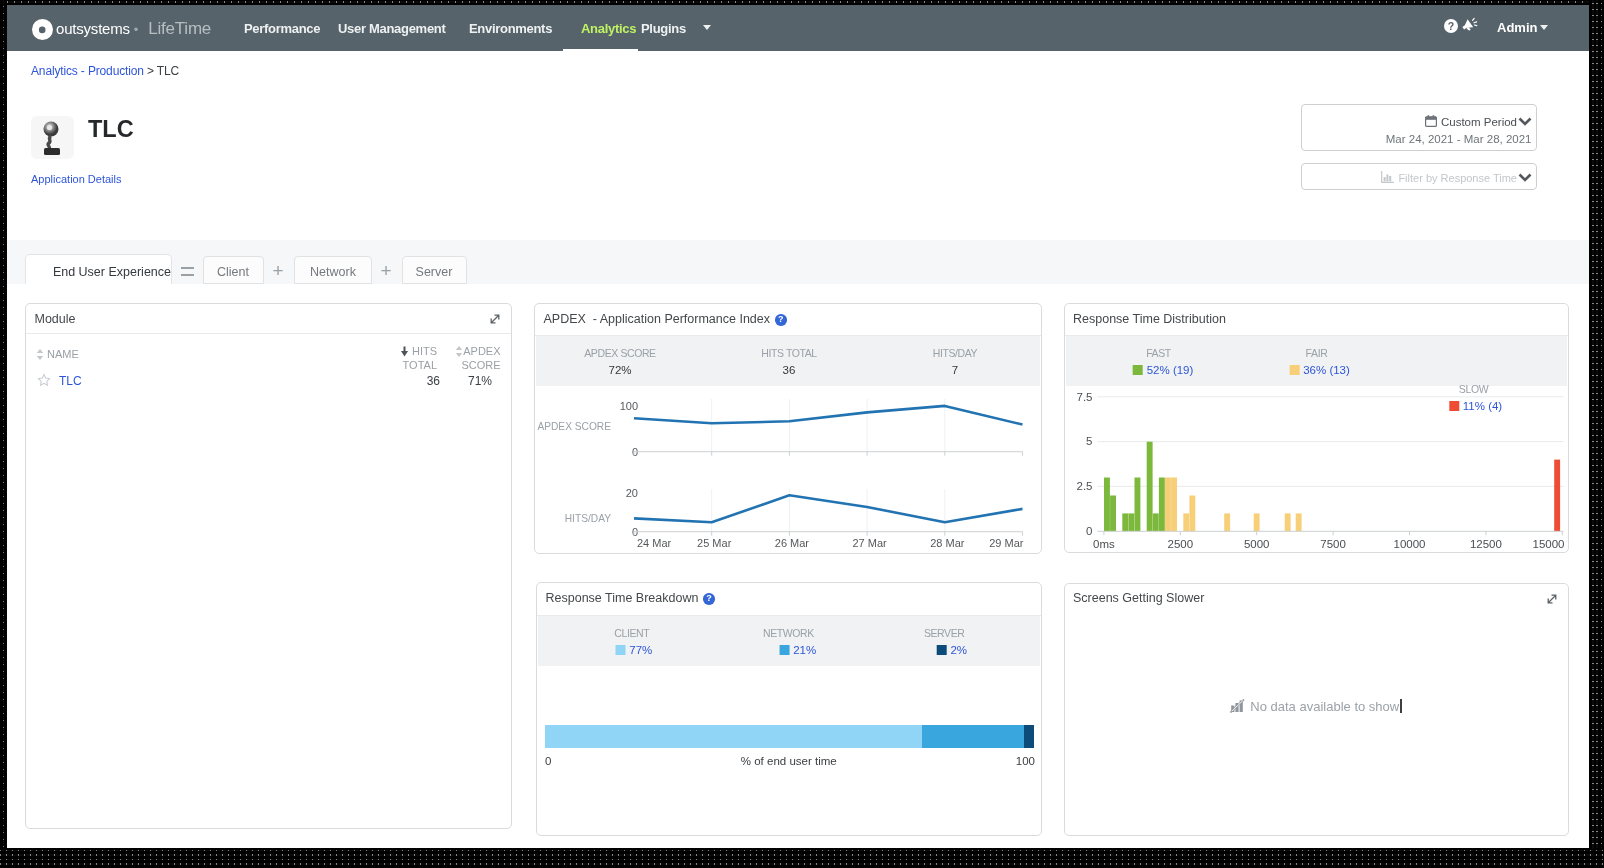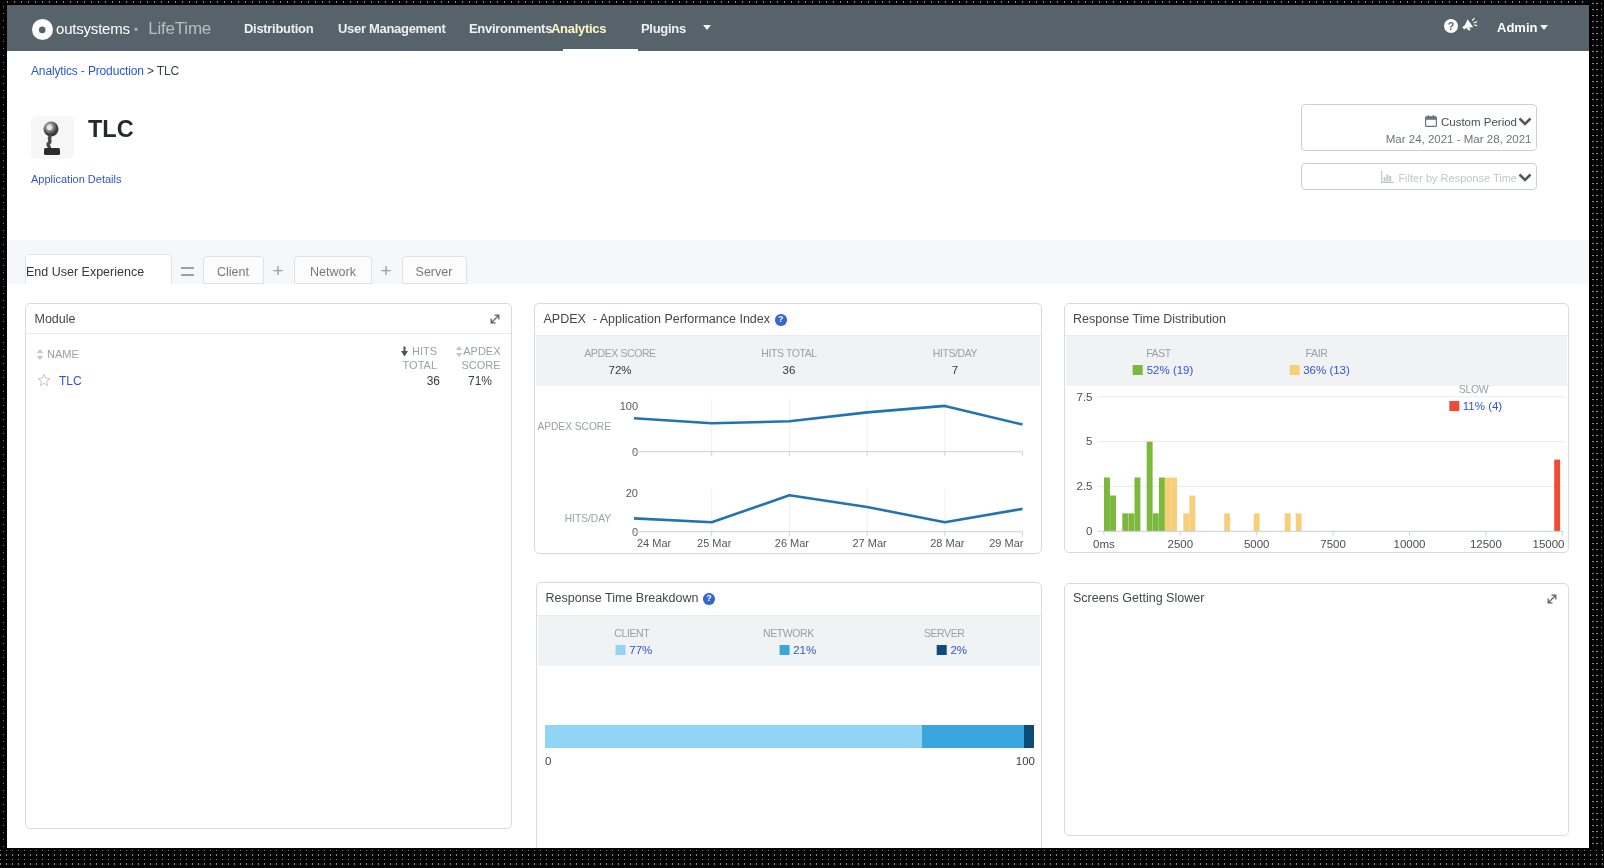--- a/index.html
+++ b/index.html
@@ -23,21 +23,21 @@
   
   .crumb { left:31px; top:64px; font-size:12px; letter-spacing:-0.15px; color:#3c4043; }
   .crumb a { color:#2e55d8; text-decoration:none; }
   .appicon { left:31px; top:116px; width:43px; height:43px; border-radius:6px; background:#f6f6f7; }
   .apptitle { left:88px; top:115.5px; font-size:23.5px; font-weight:700; color:#26292c; }
   .applink { left:31px; top:173px; font-size:11px; color:#2e55d8; }
   .perbox { left:1301px; top:104px; width:236px; height:47px; border:1px solid #cdd0d2; border-radius:4px; background:#fff;text-decoration:underline; }
   .filtbox { left:1301px; top:163px; width:236px; height:27px; border:1px solid #cdd0d2; border-radius:4px; background:#fff; }
   
   .tabstrip { left:6px; top:240px; width:1583px; height:44px; background:#f6f7f8; }
-  .tab-active { left:25px; top:254px; width:147px; height:30px; background:#fff; border:1px solid #e2e4e5; border-bottom:none; border-radius:5px 5px 0 0; text-align:left; font-size:12.5px; color:#35393d; line-height:34px; z-index:2;}
+  .tab-active { left:25px; top:254px; width:147px; height:30px; background:#fff; border:1px solid #e2e4e5; border-bottom:none; border-radius:5px 5px 0 0; text-align:right; font-size:12.5px; color:#35393d; line-height:34px; z-index:2;}
   .tab { top:256px; height:28px; background:#fcfcfd; border:1px solid #e0e2e3; border-radius:4px 4px 0 0; text-align:center; font-size:12.5px; color:#75797e; line-height:31px; }
   .tabsep { top:260px; font-size:19px; color:#9aa1a6; }
   
   .card { background:#fff; border:1px solid #d9dbdc; border-radius:5px; }
   .ctitle { position:absolute; left:8.5px; top:7.5px; font-size:12.5px; color:#44484b; }
   .cdivider { position:absolute; left:0; right:0; border-bottom:1px solid #e8eaeb; }
   .statband { position:absolute; left:1px; right:1px; background:#f0f2f3; }
   .statcol { position:absolute; text-align:center; transform:translateX(-50%); white-space:nowrap; }
   .statlab { font-size:10.5px; color:#9aa1a8; letter-spacing:-0.4px; }
   .statval { font-size:11.5px; color:#34383b; margin-top:5px; }
@@ -51,24 +51,24 @@
 <div class="abs frame-left"></div>
 <div class="abs frame-right"></div>
 <div class="abs frame-bottom"></div>
 
 <div class="abs nav">
   <svg class="abs" style="left:25px;top:13px" width="23" height="23">
     <circle cx="11.5" cy="11.5" r="10.5" fill="#fff"></circle>
     <circle cx="11.2" cy="11.9" r="3.3" fill="#57636a"></circle>
   </svg>
   <span class="brand">outsystems <span style="color:#9fa9ad;font-size:13px;">•</span> <span class="lt">LifeTime</span></span>
-  <span class="item" style="left:238px;">Distribution</span>
+  <span class="item" style="left:238px;">Performance</span>
   <span class="item" style="left:332px;">User Management</span>
   <span class="item" style="left:463px;">Environments</span>
-  <span class="item" style="left:545px;color:#fef9c3;">Analytics</span>
+  <span class="item" style="left:575px;color:#bef264;">Analytics</span>
   <span class="item" style="left:635px;">Plugins</span>
   <span class="caret" style="left:697px; top:20px;"></span>
   <span class="qbadge">?</span>
   <svg class="abs" style="left:1455px;top:12px;" width="17" height="17" viewBox="0 0 17 17">
     <g transform="rotate(-35 7 9)">
       <path d="M1.8 6.6 L4.8 6.6 L10.6 3.2 L10.6 13.0 L4.8 9.6 L1.8 9.6 Z" fill="#fff"></path>
       <path d="M4.4 9.8 L5.2 13.6 L7.4 13.2 L6.6 9.8 Z" fill="#fff"></path>
     </g>
     <path d="M11.6 3.4 L13.2 1.4 M13.0 5.8 L15.6 4.9 M13.4 8.0 L15.8 8.6" stroke="#fff" stroke-width="1.2" fill="none" stroke-linecap="round"></path>
   </svg>
@@ -262,21 +262,21 @@
     <text x="1103.4" y="548">0ms</text>
     <text x="1179.8" y="548">2500</text>
     <text x="1256.2" y="548">5000</text>
     <text x="1332.6" y="548">7500</text>
     <text x="1409" y="548">10000</text>
     <text x="1485.4" y="548">12500</text>
     <text x="1548" y="548">15000</text>
   </g>
 </svg>
 
-<div class="abs card" style="left:536px; top:582px; width:505.5px; height:286px;">
+<div class="abs card" style="left:536px; top:582px; width:505.5px; height:254px;">
   <div class="ctitle">Response Time Breakdown<span class="qm">?</span></div>
   <div class="cdivider" style="top:31.5px;"></div>
   <div class="statband" style="top:32.5px; height:50px;">
     <div class="statcol" style="left:95.8px; top:11px;">
         <div class="statlab" style="position:relative;left:-2px;">CLIENT</div>
         <div class="statval bluev"><span class="sq" style="background:#90d5f6;"></span>77%</div>
       </div>
     <div class="statcol" style="left:252.8px; top:11px;">
         <div class="statlab" style="position:relative;left:-2.4px;">NETWORK</div>
         <div class="statval bluev"><span class="sq" style="background:#3aa6de;"></span>21%</div>
@@ -285,21 +285,31 @@
         <div class="statlab" style="position:relative;left:-2.6px;">SERVER</div>
         <div class="statval bluev"><span class="sq" style="background:#0d4c7a;"></span>2%</div>
       </div>
   </div>
   <div style="position:absolute; left:8px; top:141.5px; width:489px; height:23.5px; display:flex;">
     <div style="width:376.5px; background:#90d5f6;"></div>
     <div style="width:102.7px; background:#3aa6de;"></div>
     <div style="width:9.8px; background:#0d4c7a;"></div>
   </div>
   <div style="position:absolute; left:8px; top:172px; font-size:11.5px; color:#3c4043;">0</div>
+  <div style="position:absolute; left:0; top:172px; width:100%; text-align:center; font-size:11.5px; color:#3c4043;">% of end user time</div>
   <div style="position:absolute; right:5.5px; top:172px; font-size:11.5px; color:#3c4043;">100</div>
 </div>
 
 <div class="abs card" style="left:1063.5px; top:582.5px; width:505px; height:253.5px;">
   <div class="ctitle">Screens Getting Slower</div>
   <svg style="position:absolute; right:9px; top:8px;" width="14" height="14" viewBox="0 0 14 14">
     <path d="M3.5 10.5 L10.5 3.5 M6.5 3.2 L10.8 3.2 L10.8 7.5 M7.5 10.8 L3.2 10.8 L3.2 6.5" stroke="#5d6366" stroke-width="1.3" fill="none"></path>
   </svg>
+  <div style="position:absolute; left:0; top:115px; width:100%; text-align:center; font-size:13px; color:#9ba2a8;">
+    <svg width="15" height="14" viewBox="0 0 15 14" style="vertical-align:-2px; margin-right:5px;">
+      <rect x="1.2" y="6.5" width="3.2" height="6.5" fill="#8f969c"></rect>
+      <rect x="5.4" y="4" width="3.2" height="9" fill="#8f969c"></rect>
+      <rect x="9.6" y="1.5" width="3.2" height="11.5" fill="#8f969c"></rect>
+      <path d="M0.5 13.5 L14 0.5" stroke="#8f969c" stroke-width="1.7"></path>
+      <path d="M1.8 12.2 L12.8 1.6" stroke="#fff" stroke-width="0.9"></path>
+    </svg>No data available to show<span style="display:inline-block; width:1.5px; height:14px; background:#3c4043; vertical-align:-2px; margin-left:1px;"></span>
+  </div>
 </div>
 
 </body></html>

